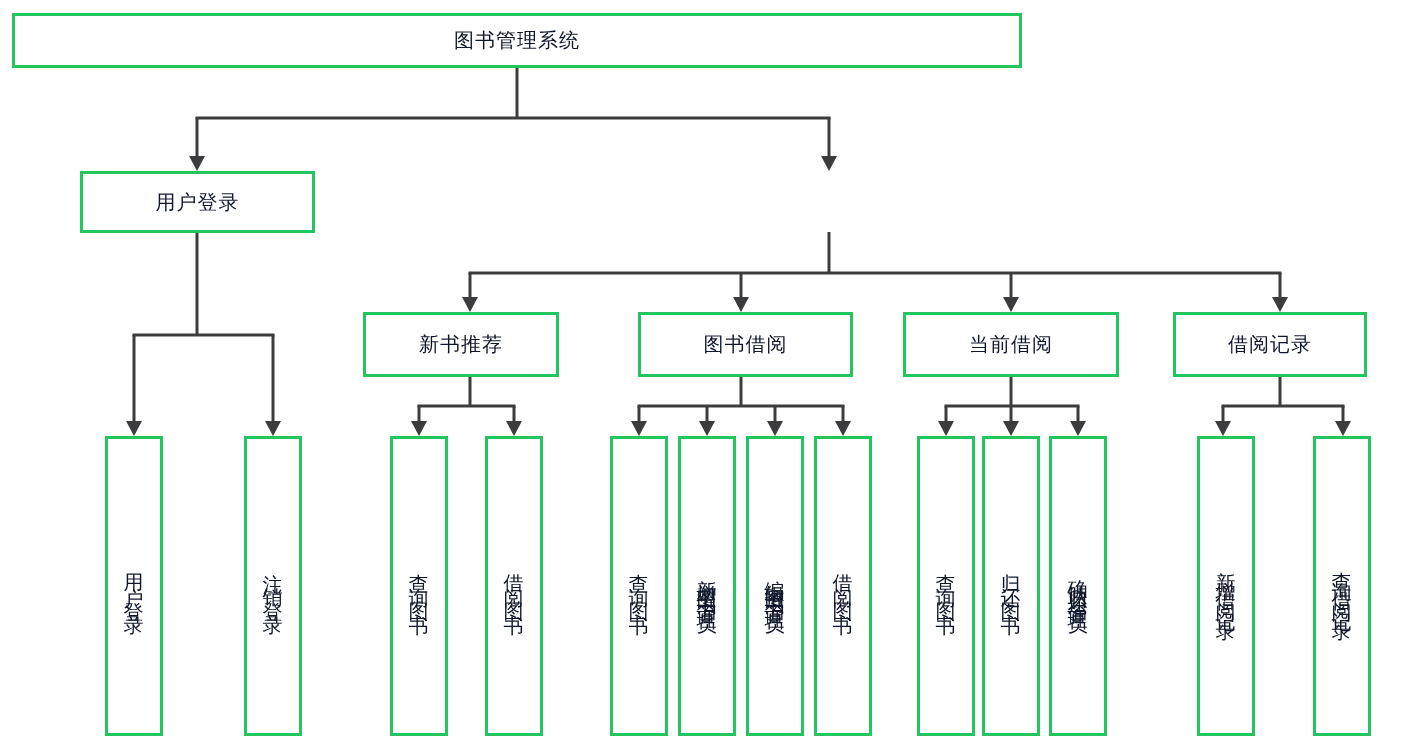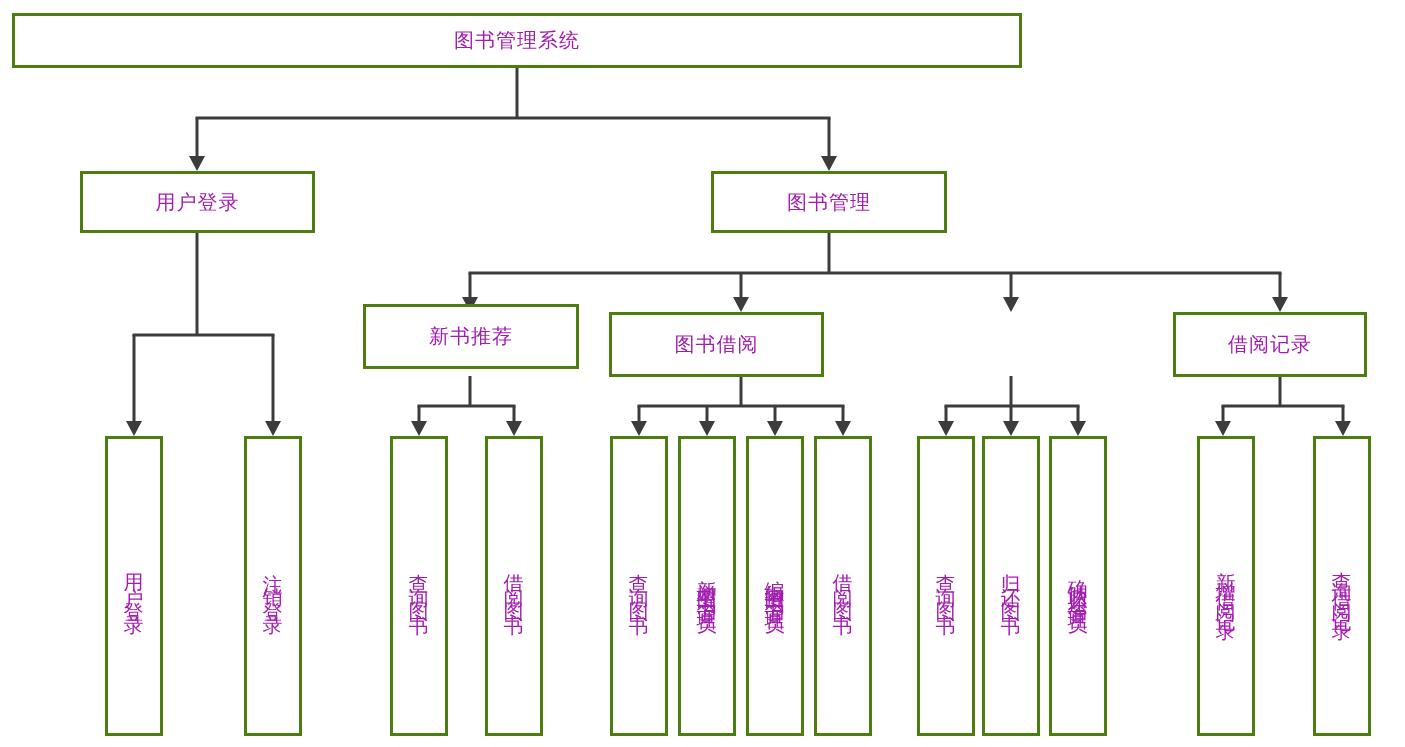--- a/index.html
+++ b/index.html
@@ -8,22 +8,22 @@
     width:1405px;height:747px;
     background:#ffffff;
     font-family:"Liberation Sans","DejaVu Sans",sans-serif;
     overflow:hidden;
   }
   .wires{position:absolute;left:0;top:0;z-index:1;}
   .node{
     position:absolute;
     box-sizing:border-box;
     background:#ffffff;
-    border:3px solid #4d7c0f;
-    color:#a21caf;
+    border:3px solid #22c55e;
+    color:#0f172a;
     display:flex;
     align-items:center;
     justify-content:center;
     z-index:2;
   }
   .hnode{
     font-size:20px;
     letter-spacing:1px;
   }
   .vnode{
@@ -105,29 +105,29 @@
       <polygon points="1335,421 1351,421 1343,436" fill="#3c3c3e"></polygon>
     </svg>
 
   <div class="node hnode" style="left:12px;top:13px;width:1010px;height:55px">
     <span>图书管理系统</span>
   </div>
 
   <div class="node hnode" style="left:80px;top:171px;width:235px;height:62px">
     <span>用户登录</span>
   </div>
-  <div class="node hnode" style="left:711px;top:171px;width:236px;height:62px">
-    <span>图书管理</span>
-  </div>
 
-  <div class="node hnode" style="left:363px;top:304px;width:216px;height:65px">
+  <div class="node hnode" style="left:363px;top:312px;width:196px;height:65px">
     <span>新书推荐</span>
   </div>
-  <div class="node hnode" style="left:609px;top:312px;width:215px;height:65px">
+  <div class="node hnode" style="left:638px;top:312px;width:215px;height:65px">
     <span>图书借阅</span>
+  </div>
+  <div class="node hnode" style="left:903px;top:312px;width:216px;height:65px">
+    <span>当前借阅</span>
   </div>
   <div class="node hnode" style="left:1173px;top:312px;width:194px;height:65px">
     <span>借阅记录</span>
   </div>
 
   <div class="node vnode" style="left:105px;top:436px;width:58px;height:300px">用户登录</div>
   <div class="node vnode" style="left:244px;top:436px;width:58px;height:300px">注销登录</div>
 
   <div class="node vnode" style="left:390px;top:436px;width:58px;height:300px">查询图书</div>
   <div class="node vnode" style="left:485px;top:436px;width:58px;height:300px">借阅图书</div>

